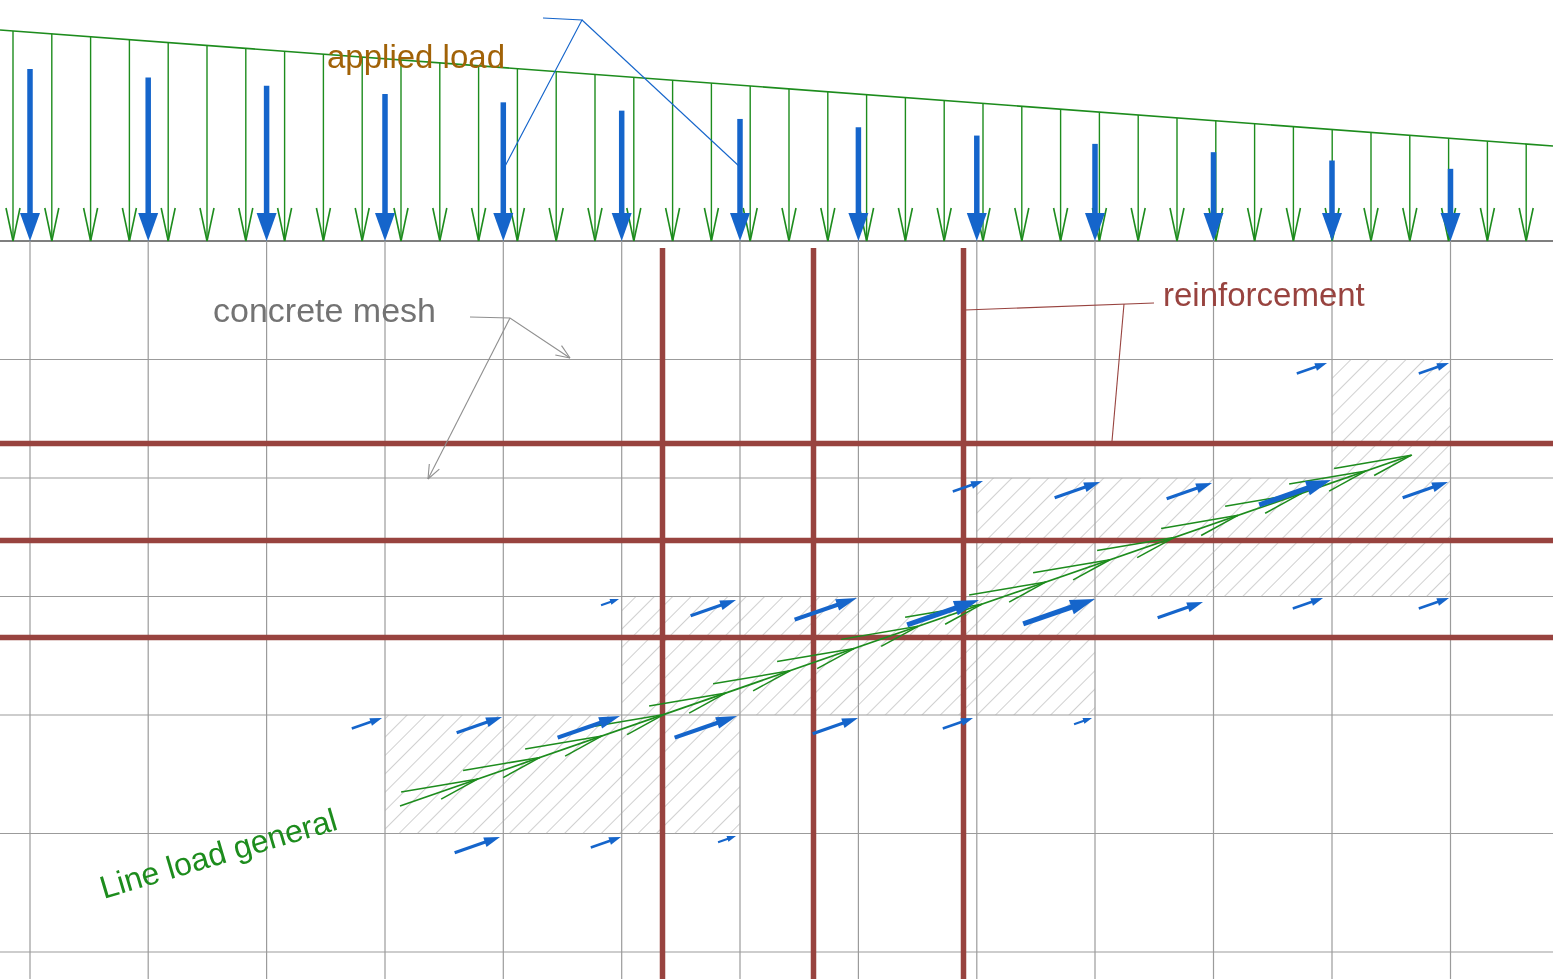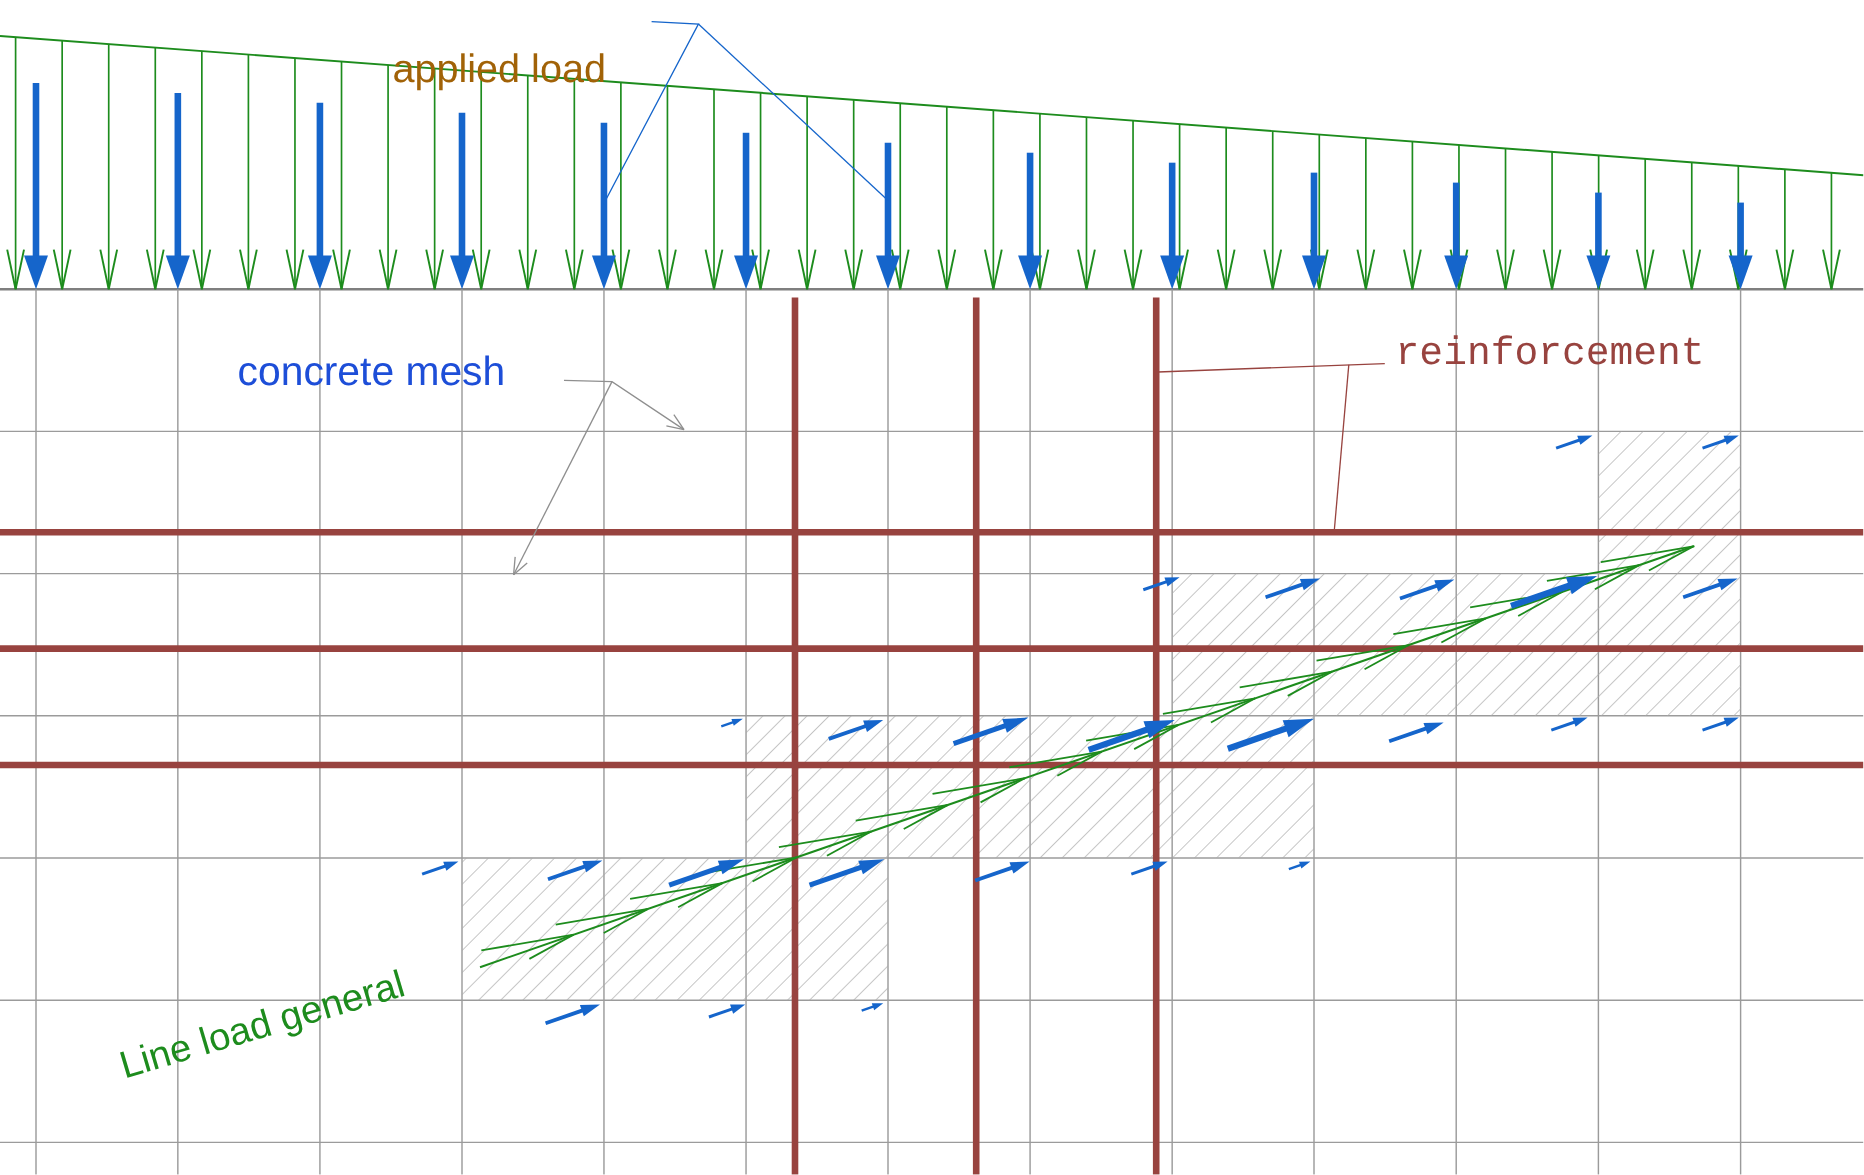--- a/index.html
+++ b/index.html
@@ -491,16 +491,16 @@
         <line x1="570" y1="358" x2="555.31113075041" y2="354.96073690371315" stroke="#8f8f8f" stroke-width="1.1"></line>
         <line x1="428" y1="479" x2="439.3190130810574" y2="469.15723906259774" stroke="#8f8f8f" stroke-width="1.1"></line>
         <line x1="428" y1="479" x2="429.3048603361651" y2="464.0568631304166" stroke="#8f8f8f" stroke-width="1.1"></line>
       </g>
       <g>
         <polyline points="1154,303 965,310" fill="none" stroke="#98433f" stroke-width="1.1"></polyline>
         <polyline points="1124,304 1112,441" fill="none" stroke="#98433f" stroke-width="1.1"></polyline>
       </g>
     </svg>
   <div class="label" style="left: 327px; top: 0px; font-size: 33px; color: #a16207; margin-top: 40px;">applied load</div>
-  <div class="label" style="left: 198px; top: 293px; font-size: 34px; color: #1d4ed8;">concrete mesh</div>
-  <div class="label" style="left: 1163px; top: 278px; font-size: 33px; color: rgb(152, 67, 63); font-family: Liberation Mono, monospace;">reinforcement</div>
+  <div class="label" style="left: 213px; top: 293px; font-size: 34px; color: #737373;">concrete mesh</div>
+  <div class="label" style="left: 1163px; top: 278px; font-size: 33px; color: rgb(152, 67, 63);">reinforcement</div>
   <div class="label" style="left: 96px; top: 873px; font-size: 32px; color: rgb(29, 140, 29); transform-origin: 0px 0px; transform: rotate(-16.5deg);">Line load general</div>
 </div>
 
 </body></html>

